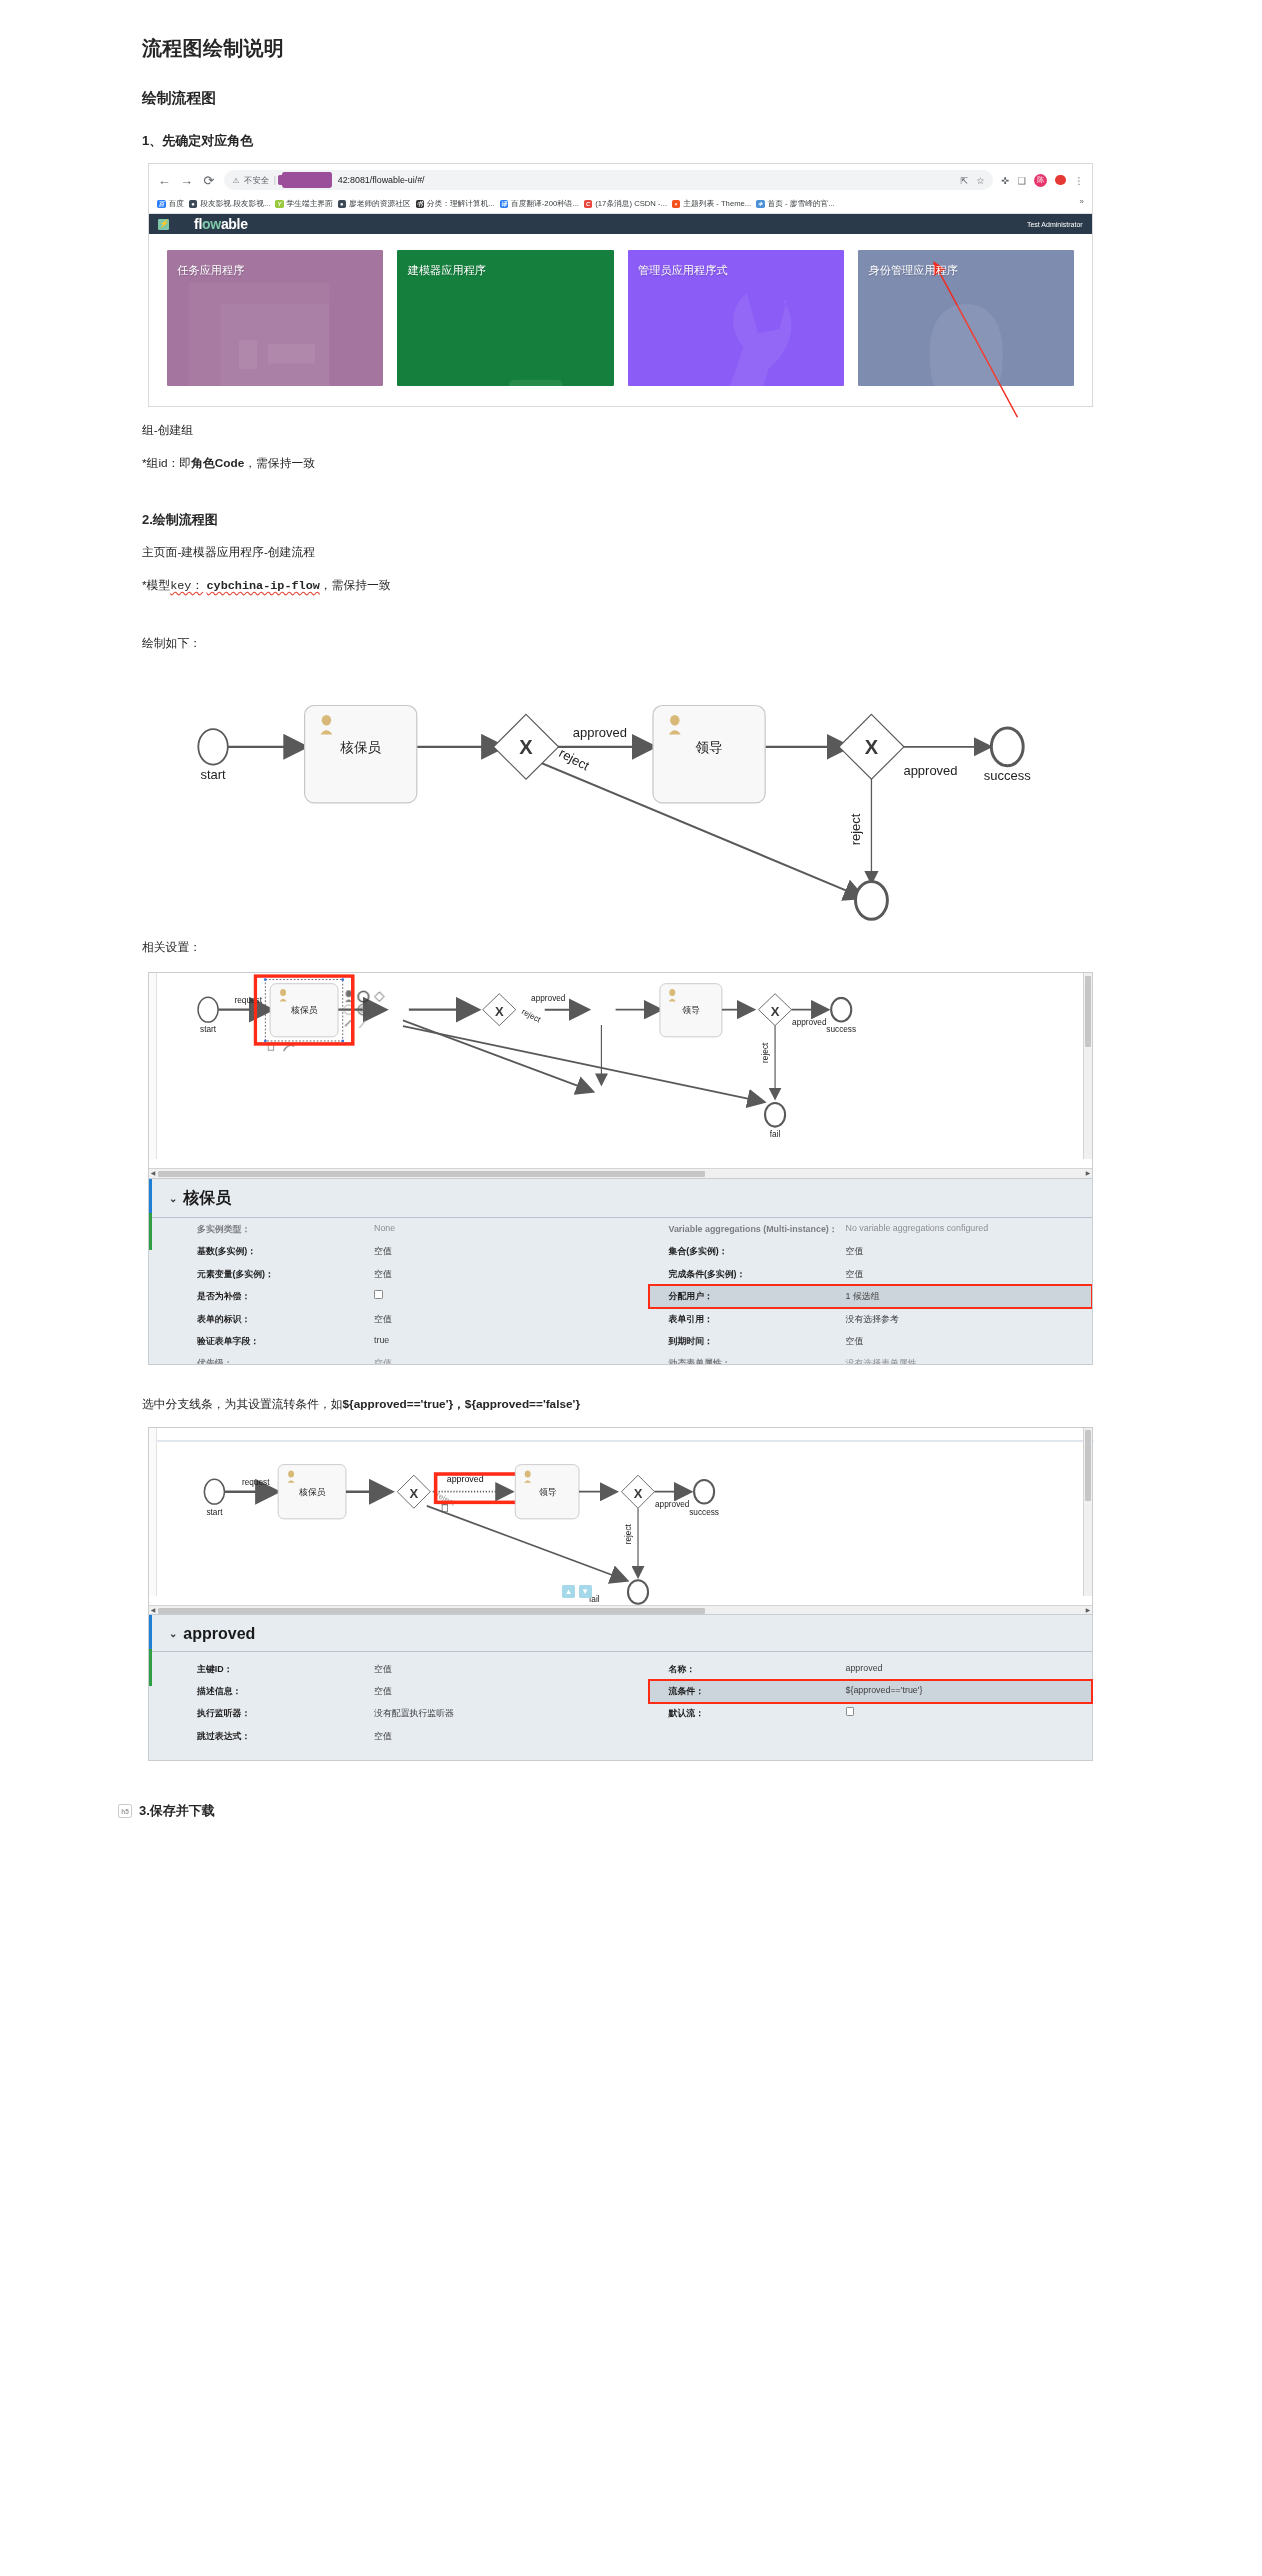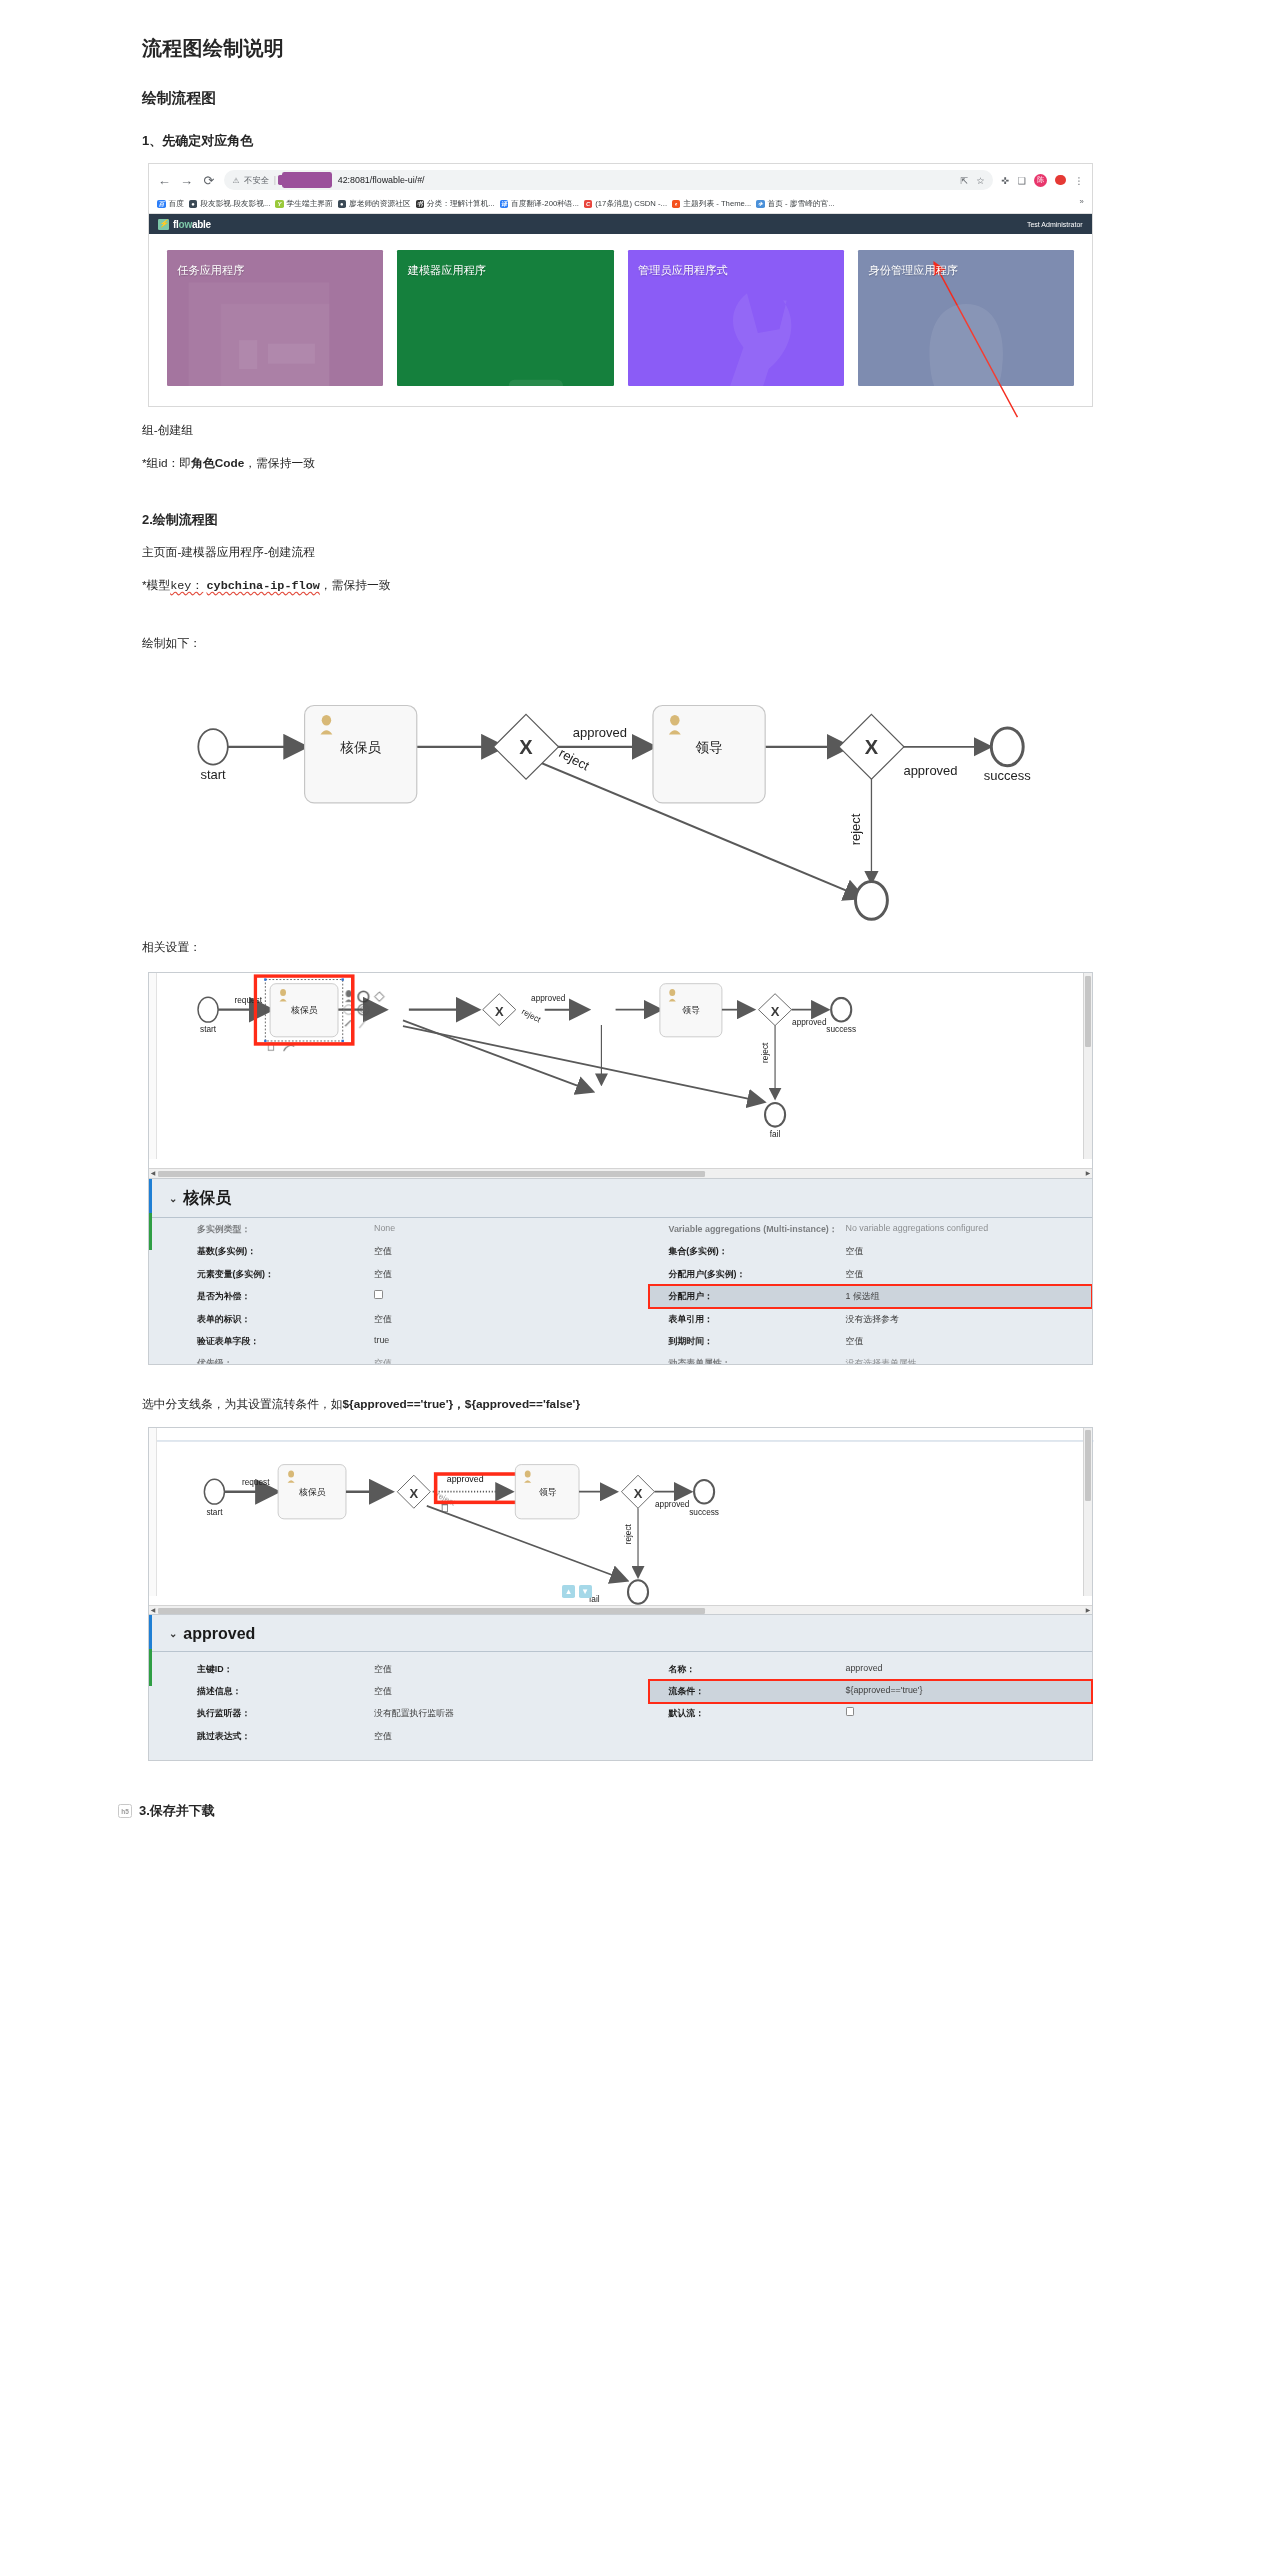--- a/index.html
+++ b/index.html
@@ -68,21 +68,21 @@
   
   .fl-header {
     height:20px; background:#2b3a4a; display:flex; align-items:center;
     padding:0 9.4px; justify-content:space-between;
   }
   .fl-logo { display:flex; align-items:center; gap:4.1px; }
   .fl-mark {
     width:10.6px;height:10.6px;background:#7ec8a9;border-radius:1.2px;
     color:#2b3a4a;font-size:7.7px;font-weight:bold;line-height:10.6px;text-align:center;
   }
-  .fl-word { color:#ffffff; font-size:10px; font-weight:bold; letter-spacing:-0.3px;}
+  .fl-word { color:#ffffff; font-size:14px; font-weight:bold; letter-spacing:-0.3px;margin-left:21px;}
   .fl-word i { color:#7ec8a9; font-style:normal; }
   .fl-user { color:#ffffff; font-size:7px; }
 
   .fl-body { background:#ffffff; padding:15.4px 17.7px 20px 17.7px; display:flex; gap:14px; }
   .app-card {
     flex:1; height:136px; border-radius:1.2px; position:relative; overflow:hidden;
     color:#ffffff; font-size:11.2px; padding:13px 10.6px;
   }
   .app-card .cardlabel { position:relative; z-index:3; text-shadow:0 0.6px 1.2px rgba(0,0,0,.25);}
   .card-art { position:absolute; inset:0; z-index:1; opacity:.38; }
@@ -480,21 +480,21 @@
         <div>
           <div class="prop-row fade-row">
               <span class="k">Variable aggregations (Multi-instance)：</span>
               <span class="v">No variable aggregations configured</span>
             </div>
           <div class="prop-row">
               <span class="k">集合(多实例)：</span>
               <span class="v">空值</span>
             </div>
           <div class="prop-row">
-              <span class="k">分配用户(多实例)：</span>
+              <span class="k">完成条件(多实例)：</span>
               <span class="v">空值</span>
             </div>
           <div class="prop-row hl">
               <span class="k">分配用户：</span>
               <span class="v">1 候选组</span>
             </div>
           <div class="prop-row">
               <span class="k">表单引用：</span>
               <span class="v">没有选择参考</span>
             </div>

